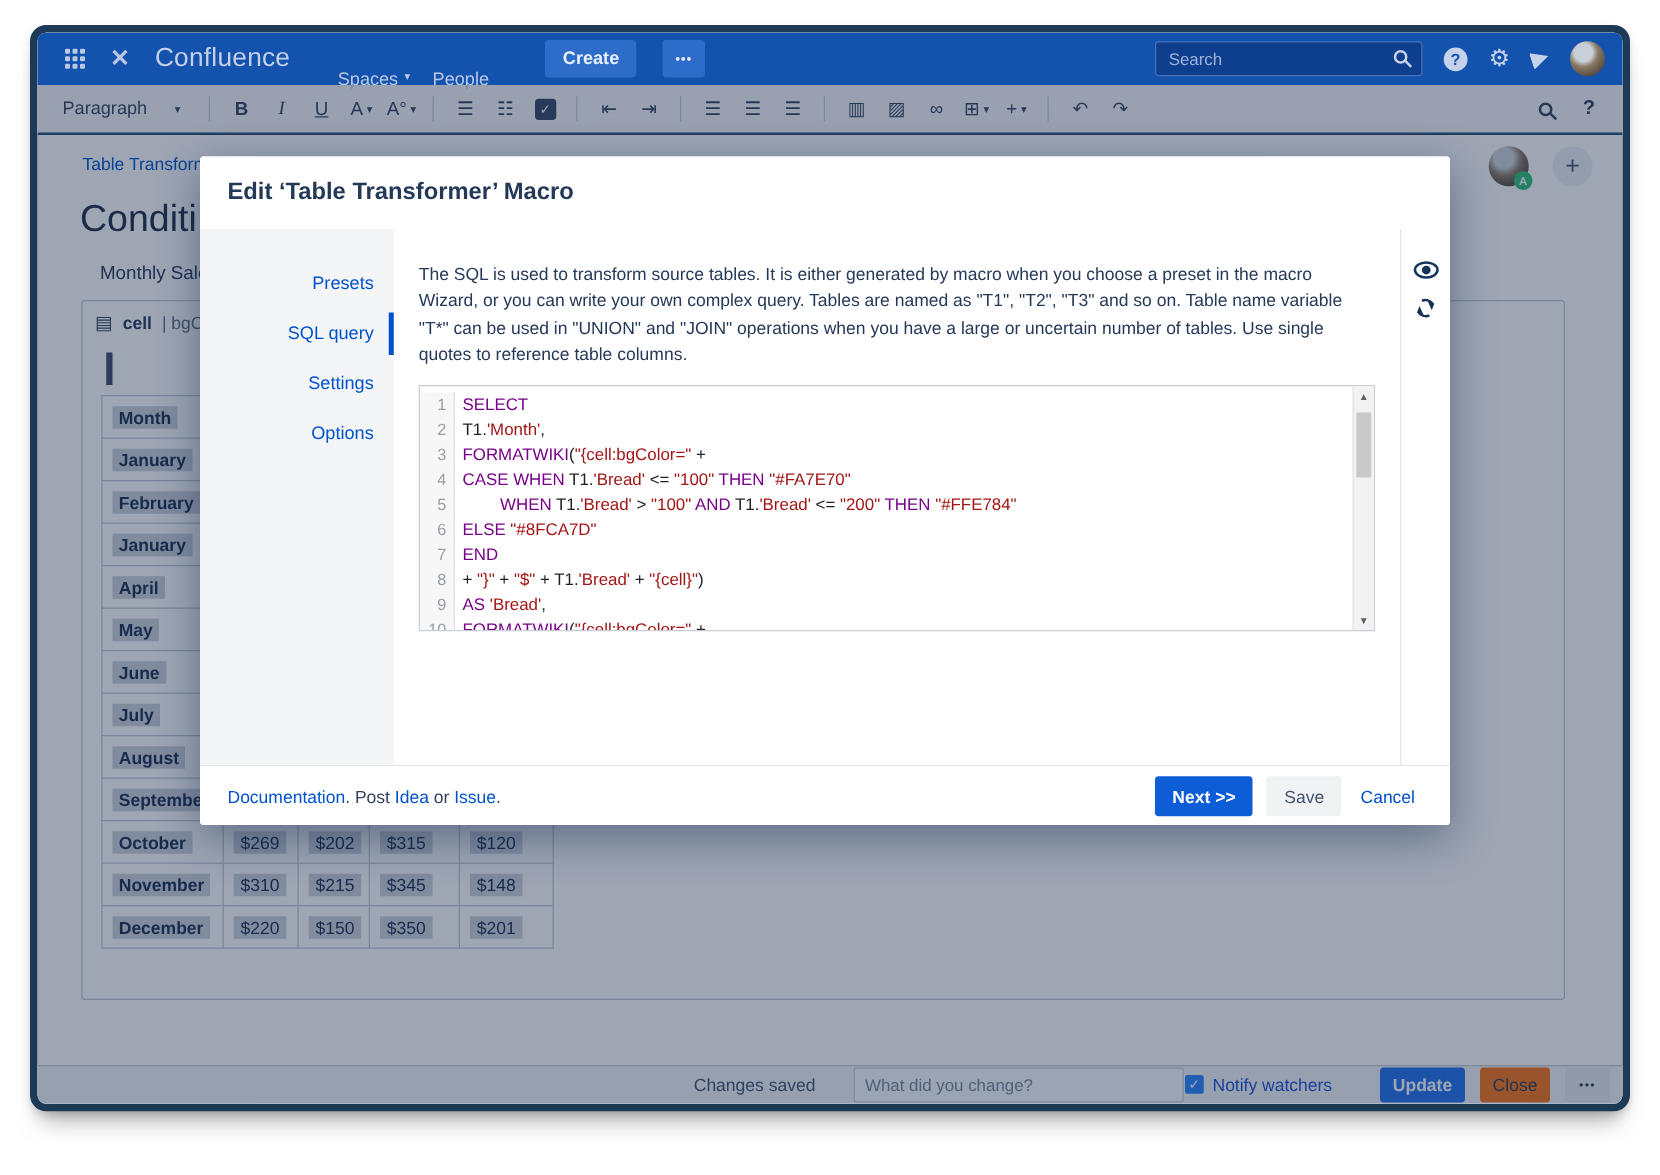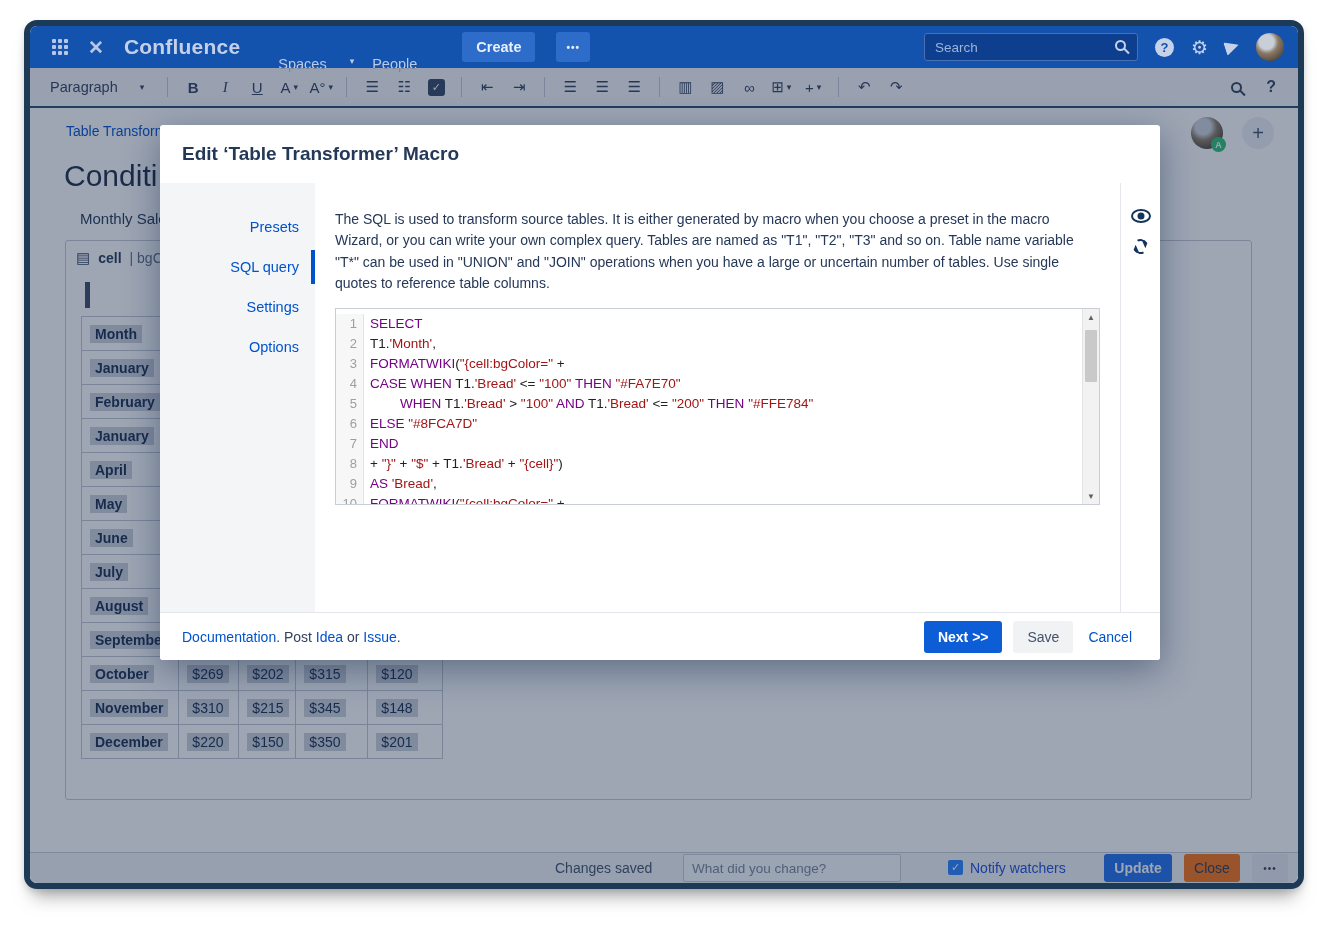--- a/index.html
+++ b/index.html
@@ -6,22 +6,22 @@
   html,body { width:1328px; height:940px; background:#ffffff; font-family:"Liberation Sans", sans-serif; }
   .frame{ position:absolute; left:24px; top:20px; width:1280px; height:869px;
     border:6px solid #1c3a55; border-radius:13px; background:#fff; overflow:hidden;
     box-shadow:0 16px 18px -9px rgba(100,100,100,.55), 0 3px 6px rgba(120,120,120,.25);}
   
   .nav{ position:absolute; left:0; right:0; top:0; height:42px; background:#1353ae; display:flex; align-items:center; padding:0 14px; z-index:2;}
   .nav-left{display:flex; align-items:center; gap:18px;}
   .grid9{width:4px;height:4px;background:#b9c6e4;border-radius:1px; margin:0 14px 12px 8px;
     box-shadow:6px 0 #b9c6e4,12px 0 #b9c6e4,0 6px #b9c6e4,6px 6px #b9c6e4,12px 6px #b9c6e4,0 12px #b9c6e4,6px 12px #b9c6e4,12px 12px #b9c6e4;}
   .cf-mark{color:#b9c6e4;font-size:19px;font-weight:bold;margin-right:2px;}
-  .cf-name{color:#c5d0e8;font-size:21px;font-weight:700;letter-spacing:.2px;margin-right:20px;}
-  .nav-item{color:#bcc9e4;font-size:14.5px;display:flex;align-items:flex-start;gap:23px;margin-top:34px;}
+  .cf-name{color:#c5d0e8;font-size:21px;font-weight:400;letter-spacing:.2px;margin-right:20px;}
+  .nav-item{color:#bcc9e4;font-size:14.5px;display:flex;align-items:flex-start;gap:5px;margin-top:34px;}
   .caret{font-size:9px; color:inherit;}
   .nav-btn{background:#2d6cc9;color:#eaf0fb;font-size:14.5px;font-weight:600;height:30px;padding:0 14px;border-radius:3px;display:flex;align-items:center;margin-left:27px;}
   .nav-btn.more{margin-left:3px;padding:0 10px;font-size:10px;letter-spacing:1px;}
   .nav-right{margin-left:auto;display:flex;align-items:center;gap:17px;}
   .nav-search{position:relative;width:214px;height:28px;}
   .nav-search input{width:100%;height:100%;background:#0e3f8e;border:1px solid #496fb5;border-radius:3px;color:#cdd8ee;font-size:13.5px;padding:0 30px 0 10px;outline:none;}
   .nav-search input::placeholder{color:#9fb3d9;}
   .mag{display:inline-block;width:11px;height:11px;border:2px solid currentColor;border-radius:50%;position:relative;}
   .mag::after{content:"";position:absolute;width:7px;height:2px;background:currentColor;transform:rotate(45deg);right:-6px;bottom:-3px;}
   .nav-search .mag{position:absolute;right:12px;top:7px;color:#c6d2ea;}
@@ -55,21 +55,21 @@
   .macro-ic{font-size:15px;color:#33425f;}
   .macro-sub{color:#5e6c84;}
   .cursor-bar{position:absolute;left:19px;top:41px;width:5px;height:26px;background:#3d4a63;}
   table.sales{position:absolute;left:15px;top:75px;border-collapse:collapse;}
   table.sales td{border:1px solid #c2c7d2;height:34px;padding:0 6px 0 8px;font-size:14px;color:#2a3850;vertical-align:middle;}
   table.sales td.c0{font-weight:bold;}
   .chip{background:#ccd0da;padding:1px 5px;color:#172b4d;}
   
   .statusbar{position:absolute;left:0;right:0;bottom:0;height:31px;background:#f3f4f7;border-top:1px solid #c6cbd4;z-index:1;}
   .sb-status{position:absolute;left:525px;top:7px;font-size:14px;color:#42526e;}
-  .sb-input{position:absolute;left:653px;top:1px;width:218px;height:28px;background:#fafbfc;border:1px solid #c8cdd6;border-radius:2px;font-size:13.5px;color:#42526e;padding:0 8px;outline:none;}
+  .sb-input{position:absolute;left:653px;top:1px;width:264px;height:28px;background:#fafbfc;border:1px solid #c8cdd6;border-radius:2px;font-size:13.5px;color:#42526e;padding:0 8px;outline:none;}
   .sb-input::placeholder{color:#7a869a;}
   .sb-check{position:absolute;left:918px;top:7px;width:15px;height:15px;background:#2684ff;border-radius:2px;color:#fff;font-size:11px;display:flex;align-items:center;justify-content:center;}
   .sb-notify{position:absolute;left:940px;top:7px;font-size:14px;color:#1d4ed8;}
   .sb-btn{position:absolute;top:1px;height:28px;border-radius:3px;display:flex;align-items:center;justify-content:center;font-size:14px;}
   .sb-update{left:1074px;width:68px;background:#1f6fe8;color:#fff;font-weight:600;}
   .sb-close{left:1154px;width:56px;background:#f97316;color:#2e3950;}
   .sb-more{left:1222px;width:36px;background:#e9ebf0;color:#2e3950;font-size:10px;letter-spacing:1px;}
   
   .modal{position:absolute;left:130px;top:99px;width:1000px;height:535px;background:#fff;border-radius:3px;z-index:10;box-shadow:0 10px 36px rgba(9,30,66,.42);}
   .m-header{height:58px;display:flex;align-items:center;padding-left:22px;}

